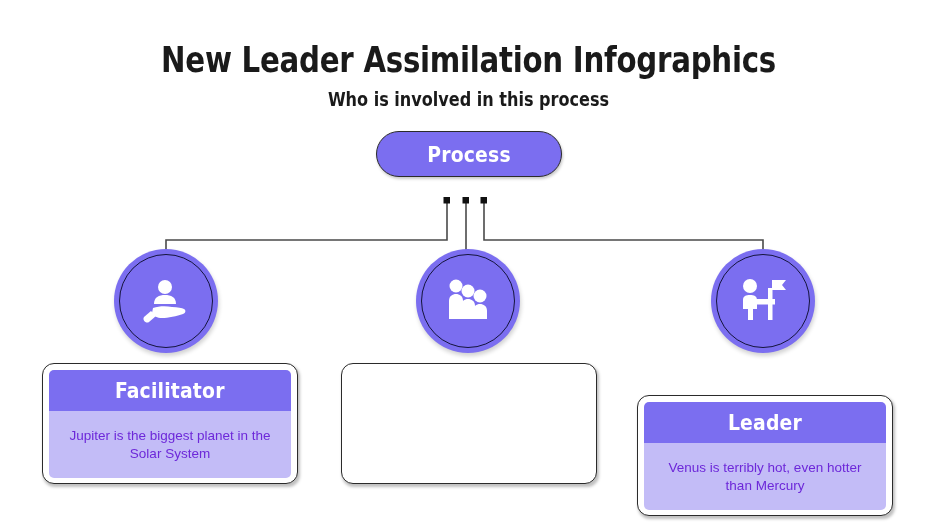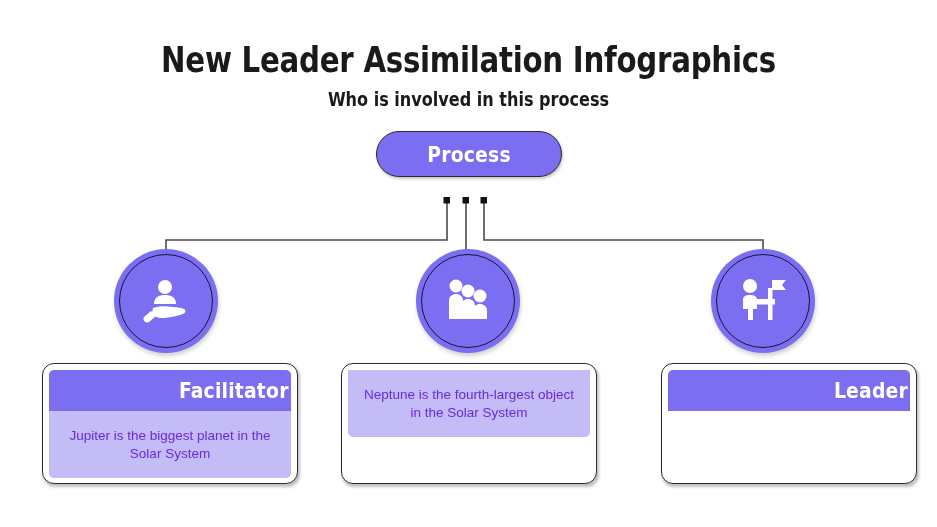--- a/index.html
+++ b/index.html
@@ -129,29 +129,29 @@
     height: 121px;
     background: #ffffff;
     border: 1.6px solid #2b2b2b;
     border-radius: 12px;
     box-sizing: border-box;
     padding: 6px;
     box-shadow: 1.5px 2.5px 3px rgba(0,0,0,0.25);
   }
   #card-facilitator { left: 42px; }
   #card-team        { left: 341px; }
-  #card-leader      { left: 661px; }
+  #card-leader      { left: 637px; margin-top: 32px; }
 
   .card-header {
     height: 41px;
     background: #7b6ef0;
     border-radius: 5px 5px 0 0;
     display: flex;
     align-items: center;
-    justify-content: flex-end;
+    justify-content: center;
   }
   .card-header-label {
     font-family: "DejaVu Sans Condensed", "Liberation Sans Narrow", "Liberation Sans", sans-serif;
     font-weight: bold;
     font-size: 22px;
     color: #ffffff;
     transform: scaleX(0.95);
     letter-spacing: 0.2px;
   }
   .card-body {
@@ -255,24 +255,24 @@
   <div class="card" id="card-facilitator">
     <div class="card-header">
       <span class="card-header-label">Facilitator</span>
     </div>
     <div class="card-body">
       <span class="card-body-text">Jupiter is the biggest planet in the Solar System</span>
     </div>
   </div>
 
   <div class="card" id="card-team">
-    <div class="card-body">
-      <span class="card-body-text">Neptune is the fourth-largest object in the Solar System</span>
-    </div>
   </div>
 
   <div class="card" id="card-leader">
     <div class="card-header">
       <span class="card-header-label">Leader</span>
     </div>
+    <div class="card-body">
+      <span class="card-body-text">Venus is terribly hot, even hotter than Mercury</span>
+    </div>
   </div>
 
 </div>
 
 </body></html>

